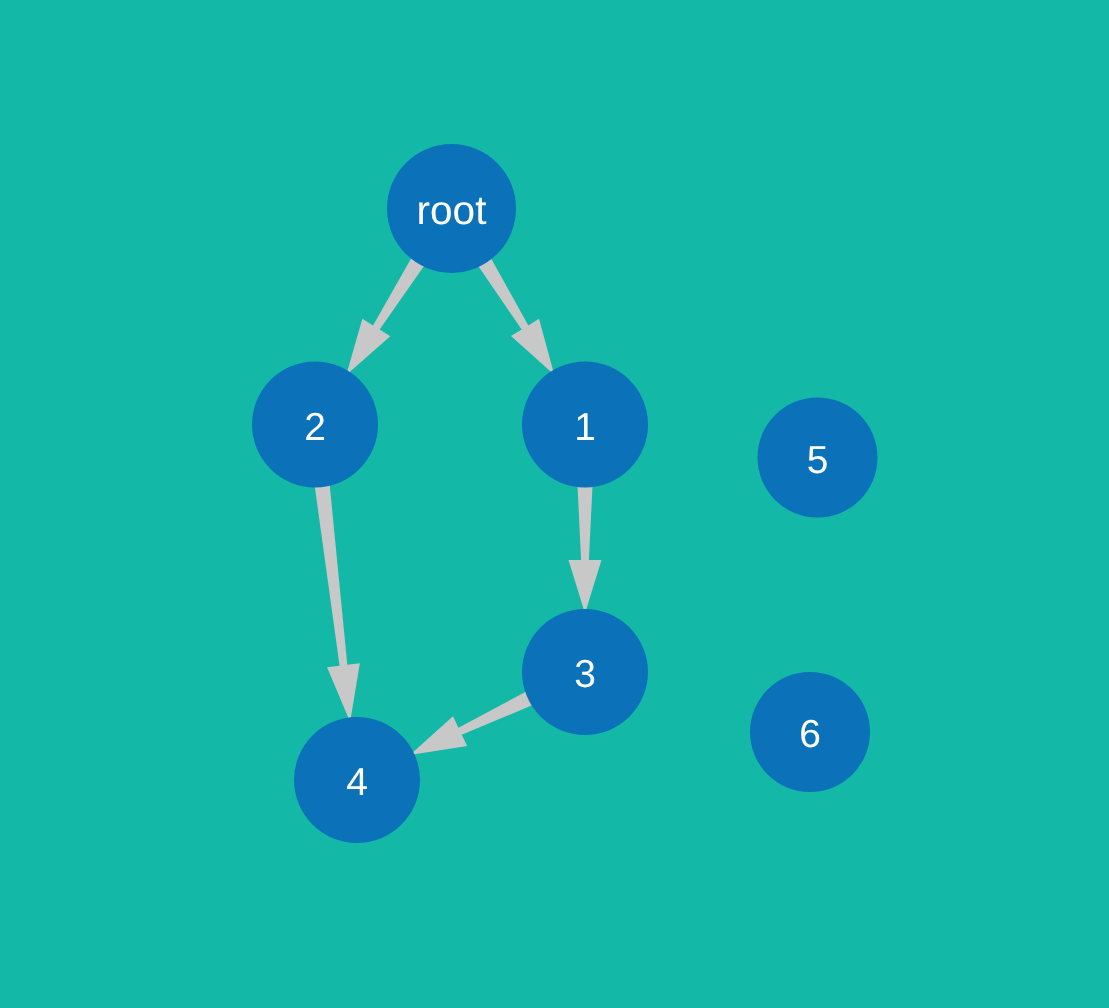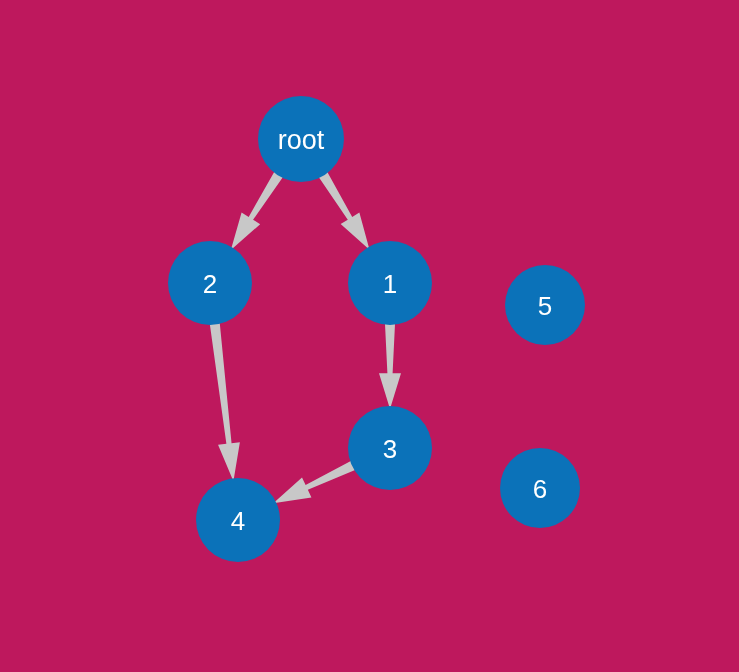--- a/index.html
+++ b/index.html
@@ -8,21 +8,21 @@
     padding: 0;
     background: #ffffff;
   }
   body {
     font-family: "Liberation Sans", sans-serif;
   }
   #canvas-wrap {
     position: relative;
     width: 739px;
     height: 672px;
-    background: #be185d;
+    background: #14b8a6;
     overflow: hidden;
   }
   #graph-svg {
     position: absolute;
     left: 0;
     top: 0;
     width: 739px;
     height: 672px;
     display: block;
   }

